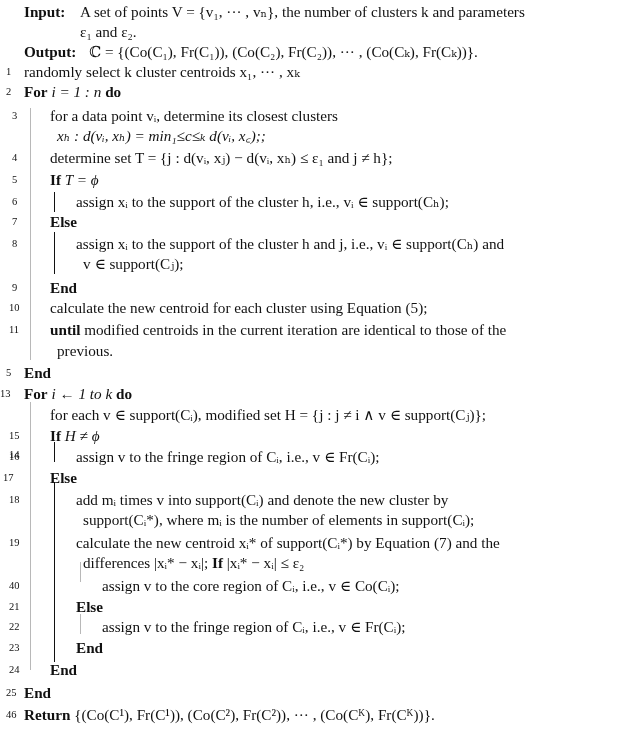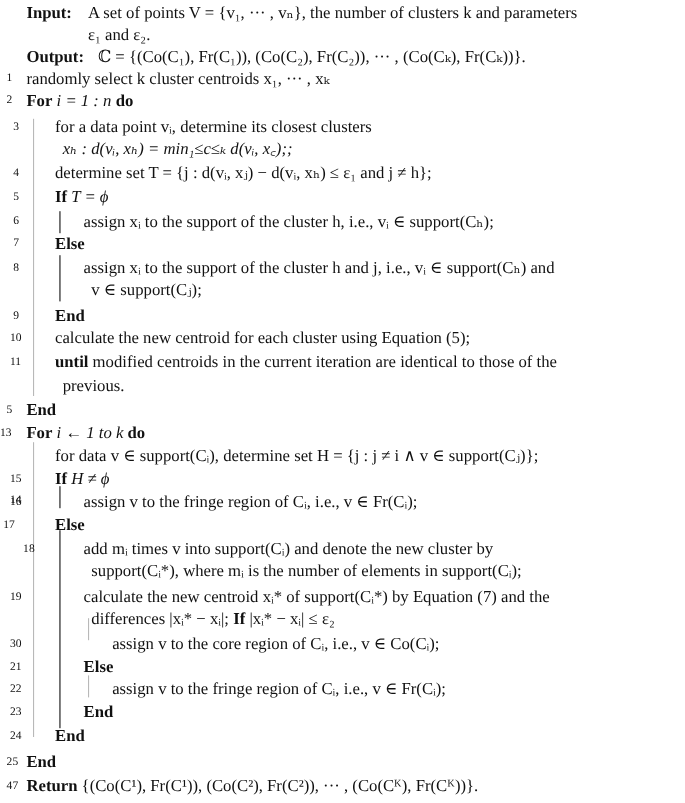--- a/index.html
+++ b/index.html
@@ -120,56 +120,56 @@
     <span class="txt b" style="left:24px;">End</span>
   </div>
 
   <div class="line" style="top:384px;">
     <span class="num" style="left:0;">13</span>
     <span class="txt" style="left:24px;"><span class="b">For</span><span class="i"> i ← 1 to k </span><span class="b">do</span></span>
   </div>
 
   <div class="line" style="top:405px;">
     <span class="num" style="left:9px;margin-top:40px;">14</span>
-    <span class="txt" style="left:50px;">for data v ∈ support(Cᵢ), determine set H = {j : j ≠ i ∧ v ∈ support(Cⱼ)};</span>
+    <span class="txt" style="left:50px;">for each v ∈ support(Cᵢ), modified set H = {j : j ≠ i ∧ v ∈ support(Cⱼ)};</span>
   </div>
 
   <div class="line" style="top:426px;">
     <span class="num" style="left:9px;">15</span>
     <span class="txt" style="left:50px;"><span class="b">If</span><span class="i"> H ≠ ϕ</span></span>
   </div>
 
   <div class="line" style="top:447px;">
     <span class="num" style="left:9px;">16</span>
     <span class="txt" style="left:76px;">assign v to the fringe region of Cᵢ, i.e., v ∈ Fr(Cᵢ);</span>
   </div>
 
   <div class="line" style="top:468px;">
     <span class="num" style="left:3px;">17</span>
     <span class="txt b" style="left:50px;">Else</span>
   </div>
 
   <div class="line" style="top:490px;">
-    <span class="num" style="left:9px;margin-left:12px;">18</span>
+    <span class="num" style="left:9px;">18</span>
     <span class="txt" style="left:76px;">add mᵢ times v into support(Cᵢ) and denote the new cluster by</span>
   </div>
   <div class="line" style="top:510px;">
     <span class="txt" style="left:83px;">support(Cᵢ*), where mᵢ is the number of elements in support(Cᵢ);</span>
   </div>
 
   <div class="line" style="top:533px;">
     <span class="num" style="left:9px;">19</span>
     <span class="txt" style="left:76px;">calculate the new centroid xᵢ* of support(Cᵢ*) by Equation (7) and the</span>
   </div>
   <div class="line" style="top:553px;">
     <span class="txt" style="left:83px;"><span>differences |xᵢ* − xᵢ|; </span><span class="b">If</span><span> |xᵢ* − xᵢ| ≤ ε₂</span></span>
   </div>
 
   <div class="line" style="top:576px;">
-    <span class="num" style="left:9px;">30</span>
+    <span class="num" style="left:9px;">40</span>
     <span class="txt" style="left:102px;">assign v to the core region of Cᵢ, i.e., v ∈ Co(Cᵢ);</span>
   </div>
 
   <div class="line" style="top:597px;">
     <span class="num" style="left:9px;">21</span>
     <span class="txt b" style="left:76px;">Else</span>
   </div>
 
   <div class="line" style="top:617px;">
     <span class="num" style="left:9px;">22</span>
@@ -185,16 +185,16 @@
     <span class="num" style="left:9px;">24</span>
     <span class="txt b" style="left:50px;">End</span>
   </div>
 
   <div class="line" style="top:683px;">
     <span class="num" style="left:6px;">25</span>
     <span class="txt b" style="left:24px;">End</span>
   </div>
 
   <div class="line" style="top:705px;">
-    <span class="num" style="left:6px;">47</span>
+    <span class="num" style="left:6px;">46</span>
     <span class="txt" style="left:24px;"><span class="b">Return</span><span> {(Co(C¹), Fr(C¹)), (Co(C²), Fr(C²)), ··· , (Co(Cᴷ), Fr(Cᴷ))}.</span></span>
   </div>
 </div>
 
 </body></html>

